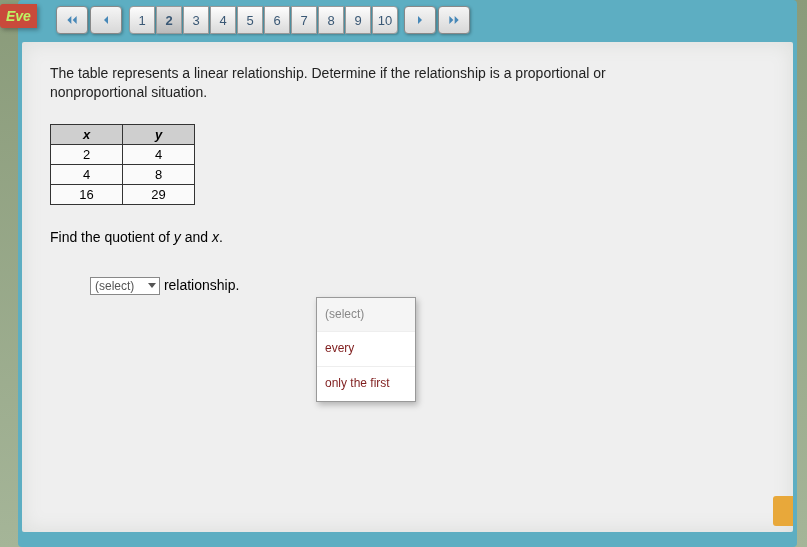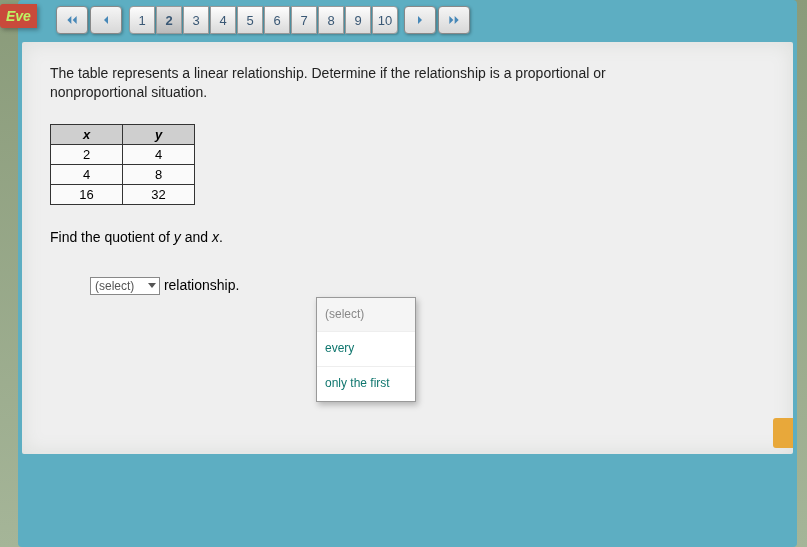--- a/index.html
+++ b/index.html
@@ -70,21 +70,21 @@
       color: #3a5875;
       box-shadow: 1px 1px 2px rgba(0,0,0,.25);
       margin-left: 1px;
     }
     .page-btn.first { border-radius: 4px 0 0 4px; }
     .page-btn.last { border-radius: 0 4px 4px 0; }
     .page-btn.active { background: linear-gradient(to bottom, #e5e5e5, #bababa); font-weight: bold; }
     .content {
       background: #efefef;
       border-radius: 2px;
-      height: 412px;
+      height: 490px;
       padding: 22px 28px;
       position: relative;
       box-shadow: inset 0 0 20px rgba(115,130,110,.15);
     }
     .prompt { font-size: 14px; color: #222; line-height: 1.35; margin-bottom: 22px; max-width: 640px; }
     table.data {
       border-collapse: collapse;
       margin-bottom: 24px;
     }
     table.data th, table.data td {
@@ -144,21 +144,21 @@
       left: 266px;
       width: 100px;
       background: #fff;
       border: 1px solid #999;
       box-shadow: 2px 3px 6px rgba(0,0,0,.25);
       z-index: 10;
     }
     .dropdown-item {
       padding: 6px 8px;
       font-size: 12px;
-      color: #0f766e;
+      color: #7f1d1d;
       border-bottom: 1px solid #eee;
       cursor: pointer;
     }
     .dropdown-item:last-child { border-bottom: none; }
     .dropdown-item.sel { color: #888; background: #f5f5f5; }
     .corner-badge {
       position: absolute;
       right: 0;
       bottom: 6px;
       width: 20px;
@@ -222,21 +222,21 @@
       <tr>
         <td>2</td>
         <td>4</td>
       </tr>
       <tr>
         <td>4</td>
         <td>8</td>
       </tr>
       <tr>
         <td>16</td>
-        <td>32</td>
+        <td>29</td>
       </tr>
     </tbody>
       </table>
 
     <p class="instruction">
       <span>Find the quotient of </span><span class="ital">y</span><span> and </span><span class="ital">x</span><span>.</span>
     </p>
 
     <div class="answer-line">
       <div class="line2">

